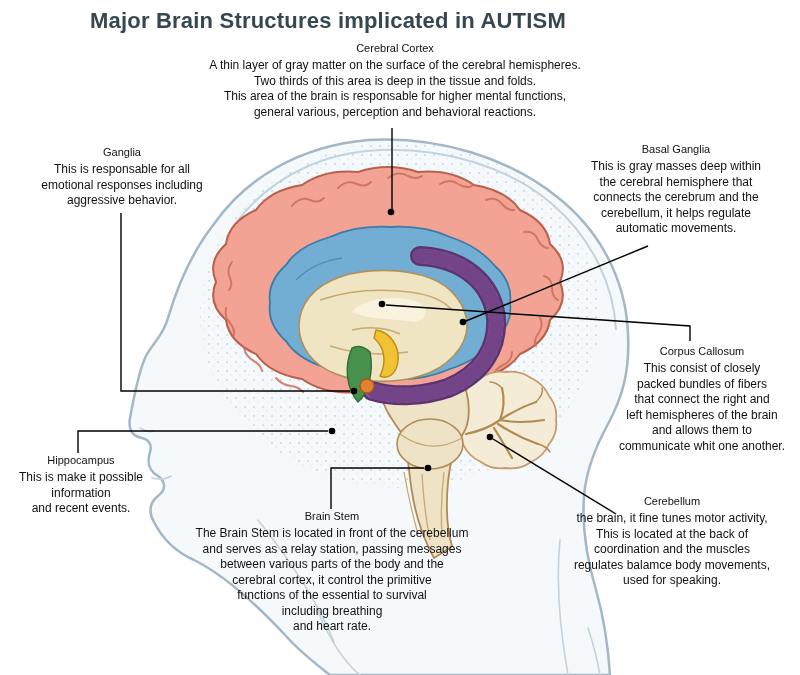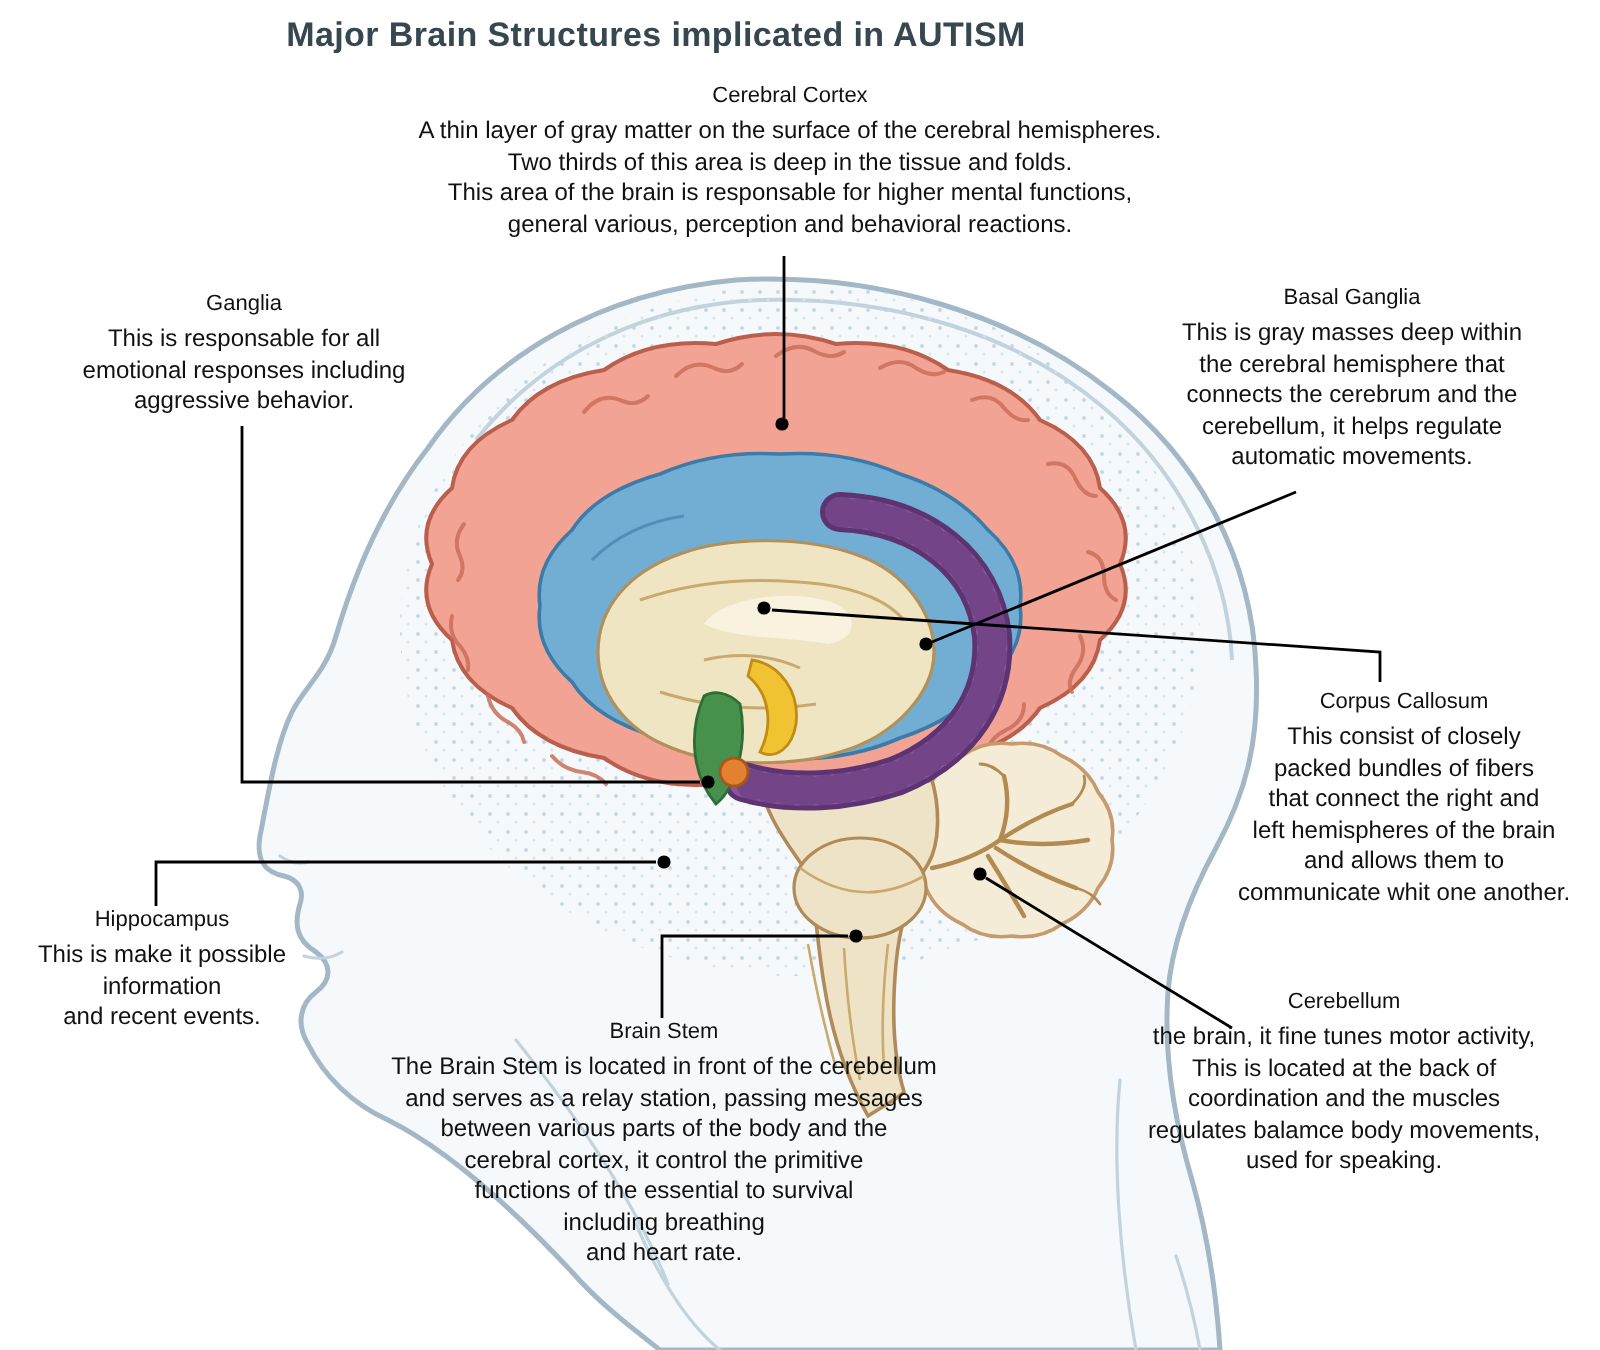--- a/index.html
+++ b/index.html
@@ -1,20 +1,20 @@
 <!DOCTYPE html>
 <html><head>
 <meta charset="utf-8">
 <style>
   html,body{margin:0;padding:0;background:#ffffff;}
   body{font-family:"Liberation Sans","DejaVu Sans",sans-serif;color:#111111;}
   #stage{position:relative;width:800px;height:675px;background:#ffffff;overflow:hidden;}
   #diagram-svg{position:absolute;left:0;top:0;}
   .page-title{position:absolute;top:8px;left:0;width:656px;text-align:center;
-    font-size:17px;font-weight:bold;color:#36474f;letter-spacing:.2px;}
+    font-size:22px;font-weight:bold;color:#36474f;letter-spacing:.2px;}
   .label{position:absolute;text-align:center;}
   .label-heading{font-size:11px;margin-bottom:4px;}
   .label-line{font-size:12px;line-height:15.5px;white-space:nowrap;}
 </style>
 </head>
 <body>
 
 <div id="stage">
 
   <svg id="diagram-svg" width="800" height="675" viewBox="0 0 800 675">

